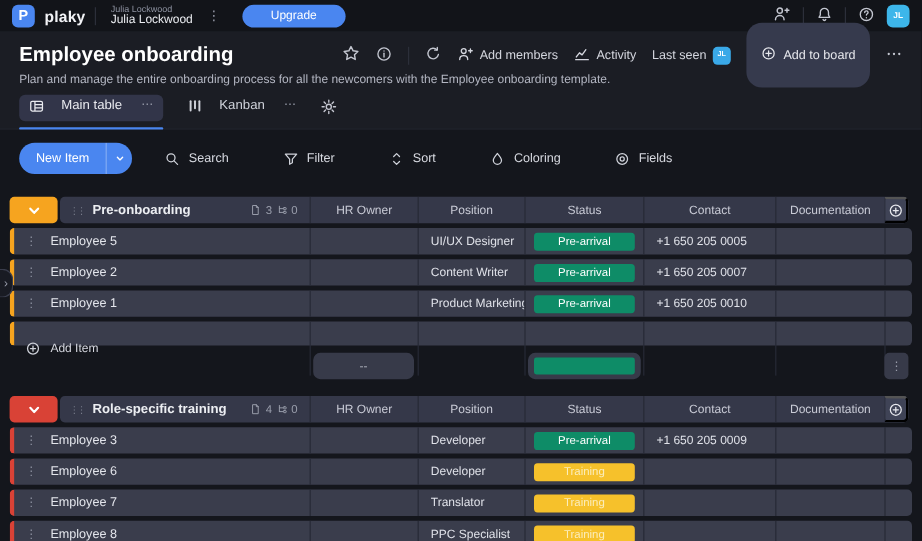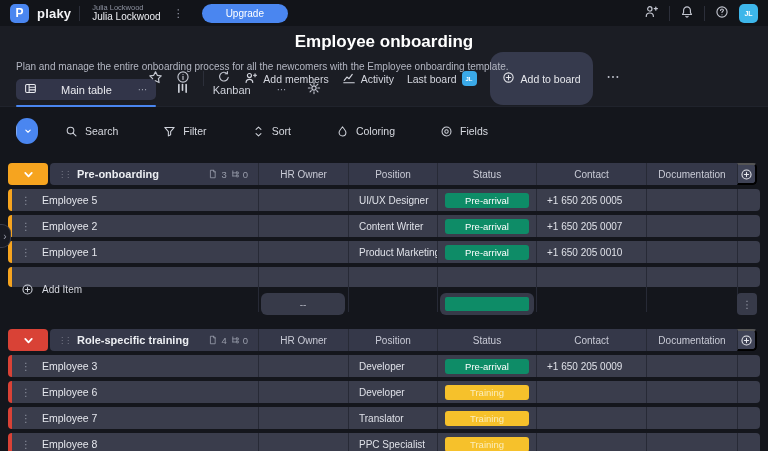--- a/index.html
+++ b/index.html
@@ -21,33 +21,33 @@
   .ws-main  { font-size:10px; color:#eceef2; }
   .kebab-btn { color:#9a9eac; font-size:11px; background:none; border:none; padding:0 4px; }
   .upgrade { background:#4a86f0; color:#fff; border:none; border-radius:12px;
              font-size:10px; padding:4px 24px; margin-left:6px; font-family:inherit; }
   .tb-right { display:flex; align-items:center; gap:10px; color:#c3c6d0; }
   .avatar { width:19px; height:19px; border-radius:5px; background:#3db6ea; color:#fff;
             font-size:7px; font-weight:700; display:flex; align-items:center; justify-content:center; }
   .ibtn { background:none; border:none; color:#c3c6d0; display:flex; align-items:center; padding:0; }
   
   .board-header { background:#1b1d24; padding:6px 16px 0; border-bottom:1px solid #20232c; }
-  .bh-row1 { display:flex; align-items:center; height:28px;flex-direction:column; }
+  .bh-row1 { display:flex; align-items:center; height:28px; }
   .title { font-size:17px; font-weight:700; color:#fff; }
   .spacer { flex:1; }
   .bh-actions { display:flex; align-items:center; gap:13px; color:#c9ccd6; font-size:10.5px; }
   .bh-item { display:flex; align-items:center; gap:5px; background:none; border:none;
              color:#d4d6de; font-size:10.5px; font-family:inherit; }
   .chip { width:15px; height:15px; border-radius:4px; background:#3aa9e8; color:#fff;
           font-size:6px; font-weight:700; display:flex; align-items:center; justify-content:center; }
   .add-board { background:#363a4d; border:none; color:#e6e7ec; display:flex; align-items:center;
                gap:6px; border-radius:13px; padding:19px 12px; font-size:10.5px; font-family:inherit; }
   .bh-desc { font-size:10px; color:#b3b6c2; margin-top:1px; }
   .bh-tabs { display:flex; align-items:center; gap:12px; margin-top:7px; padding-bottom:6px; }
-  .tab { display:flex; align-items:center; gap:24px; padding:3px 8px; border-radius:5px;
+  .tab { display:flex; align-items:flex-start; gap:14px; padding:3px 8px; border-radius:5px;
          color:#cfd2da; font-size:11px; position:relative; background:none; border:none; font-family:inherit; }
   .tab.active { background:#323549; color:#e9eaef; }
   .tab.active::after { content:''; position:absolute; left:0; right:0; bottom:-7px;
                        height:2px; background:#4a86f0; border-radius:1px; }
   .tab .more { color:#9a9eac; font-size:10px; margin-left:2px; }
   .gear-btn { background:none; border:none; color:#c6c8d2; display:flex; }
   
   .toolbar { display:flex; align-items:center; gap:27px; padding:11px 16px; }
   .new-item { display:flex; height:26px; border-radius:14px; overflow:hidden;
               background:#4a86f0; color:#fff; font-size:10.5px; }
@@ -180,21 +180,21 @@
         <span>Add members</span>
       </button>
       <button class="bh-item">
         <span><svg width="14" height="14" viewBox="0 0 16 16" fill="none" stroke="currentColor" stroke-width="1.3" stroke-linecap="round" stroke-linejoin="round">
               <path d="M2 13.4h12"></path>
               <path d="M2.6 10.8l3-3.9 2.5 1.9 3.6-4.9"></path>
             </svg></span>
         <span>Activity</span>
       </button>
       <div class="bh-item">
-        <span>Last board</span>
+        <span>Last seen</span>
         <span class="chip">JL</span>
       </div>
       <button class="add-board">
         <span><svg width="13" height="13" viewBox="0 0 16 16" fill="none" stroke="currentColor" stroke-width="1.3" stroke-linecap="round">
               <circle cx="8" cy="8" r="5.7"></circle>
               <path d="M8 5.3v5.4M5.3 8h5.4"></path>
             </svg></span>
         <span>Add to board</span>
       </button>
       <button class="ibtn">
@@ -230,20 +230,21 @@
       <span><svg width="14" height="14" viewBox="0 0 16 16" fill="none" stroke="currentColor" stroke-width="1.3" stroke-linecap="round">
             <circle cx="8" cy="8" r="2.4"></circle>
             <path d="M8 1.6v2M8 12.4v2M1.6 8h2M12.4 8h2M3.5 3.5l1.4 1.4M11.1 11.1l1.4 1.4M12.5 3.5l-1.4 1.4M4.9 11.1l-1.4 1.4"></path>
           </svg></span>
     </button>
   </div>
 </section>
 
 <section class="toolbar">
   <div class="new-item">
+    <button class="ni-main">New Item</button>
     <button class="ni-caret">
       <span><svg width="10" height="10" viewBox="0 0 16 16" fill="none" stroke="currentColor" stroke-width="1.8" stroke-linecap="round" stroke-linejoin="round">
             <polyline points="4.5,6.5 8,10 11.5,6.5"></polyline>
           </svg></span>
     </button>
   </div>
   <div id="toolbar-actions" style="display:flex;align-items:flex-start;gap:45px;">
       <button class="tool-item">
         <span class="t-icon">
           <svg width="13" height="13" viewBox="0 0 16 16" fill="none" stroke="currentColor" stroke-width="1.3" stroke-linecap="round" stroke-linejoin="round">

